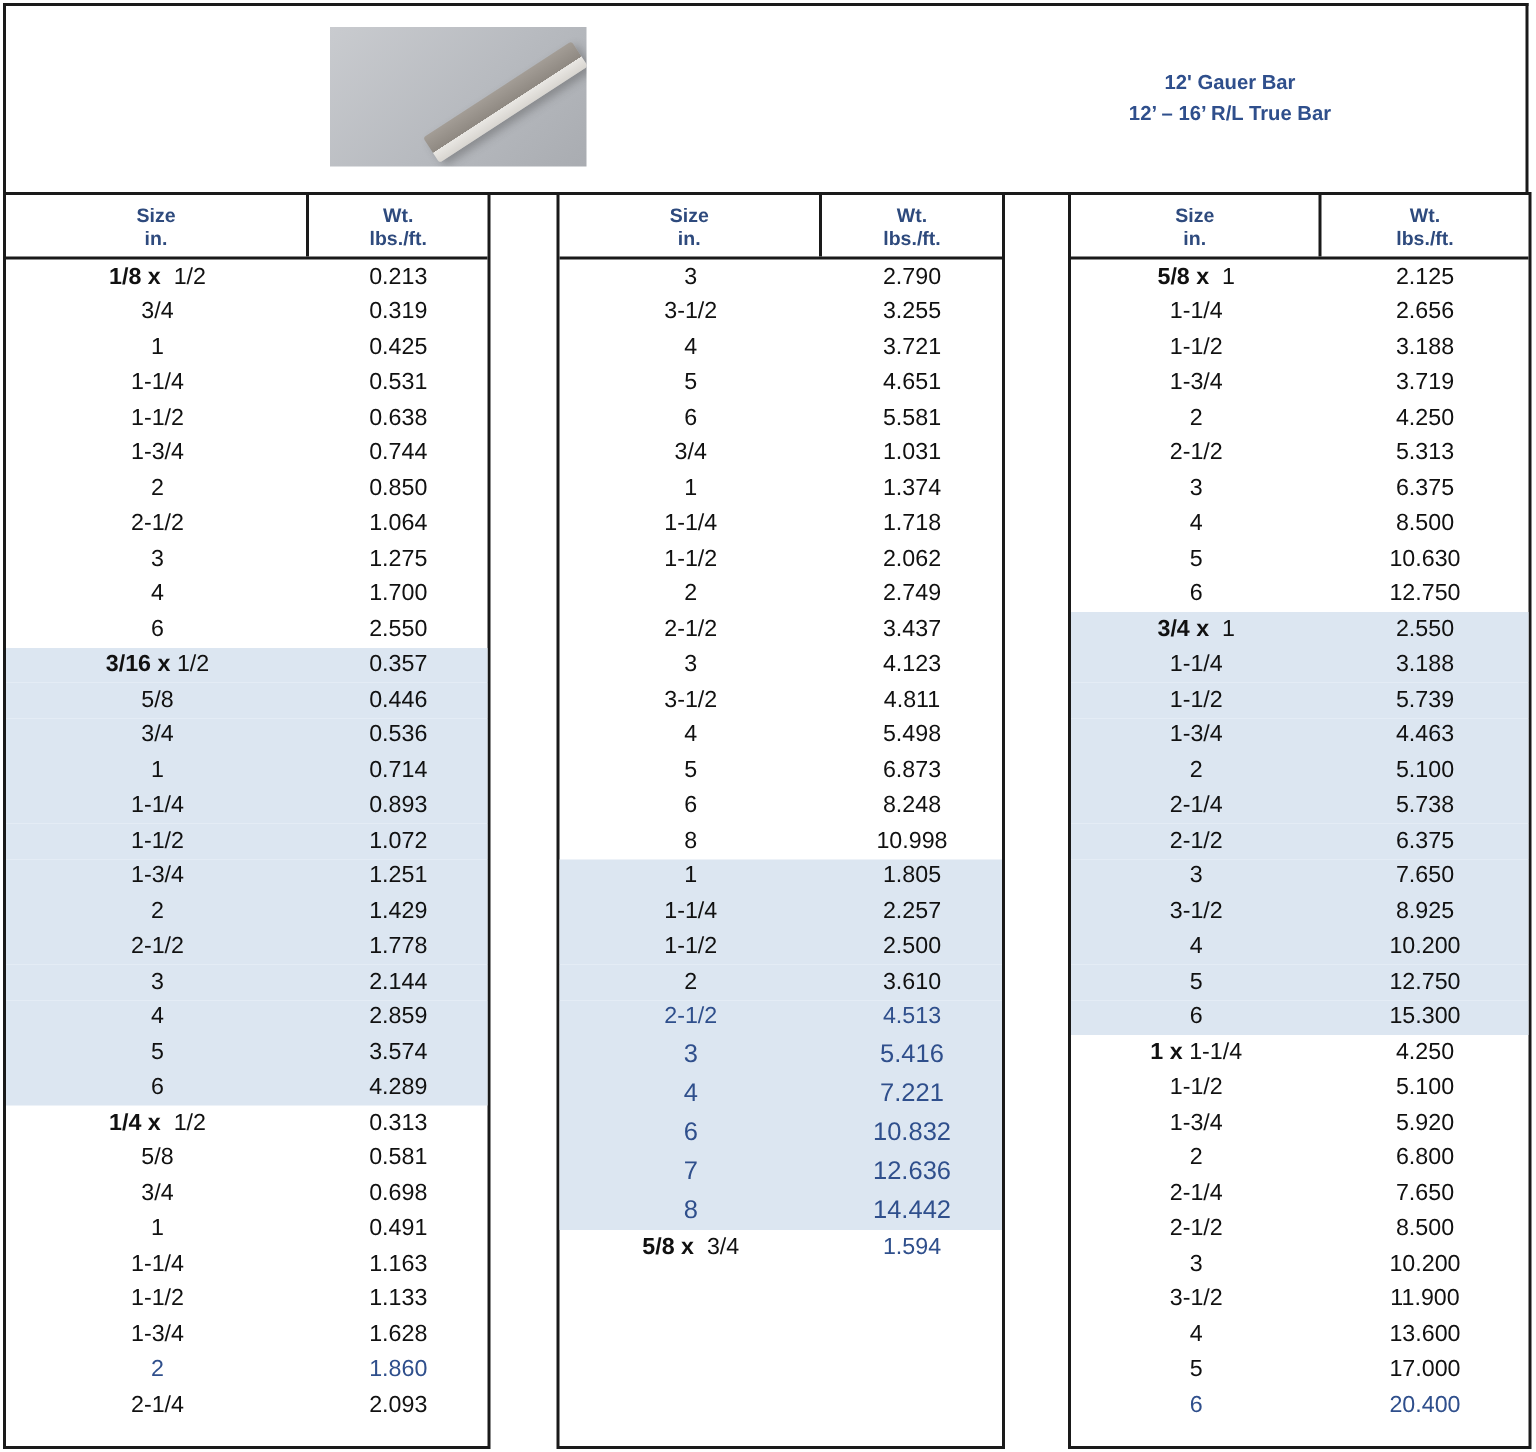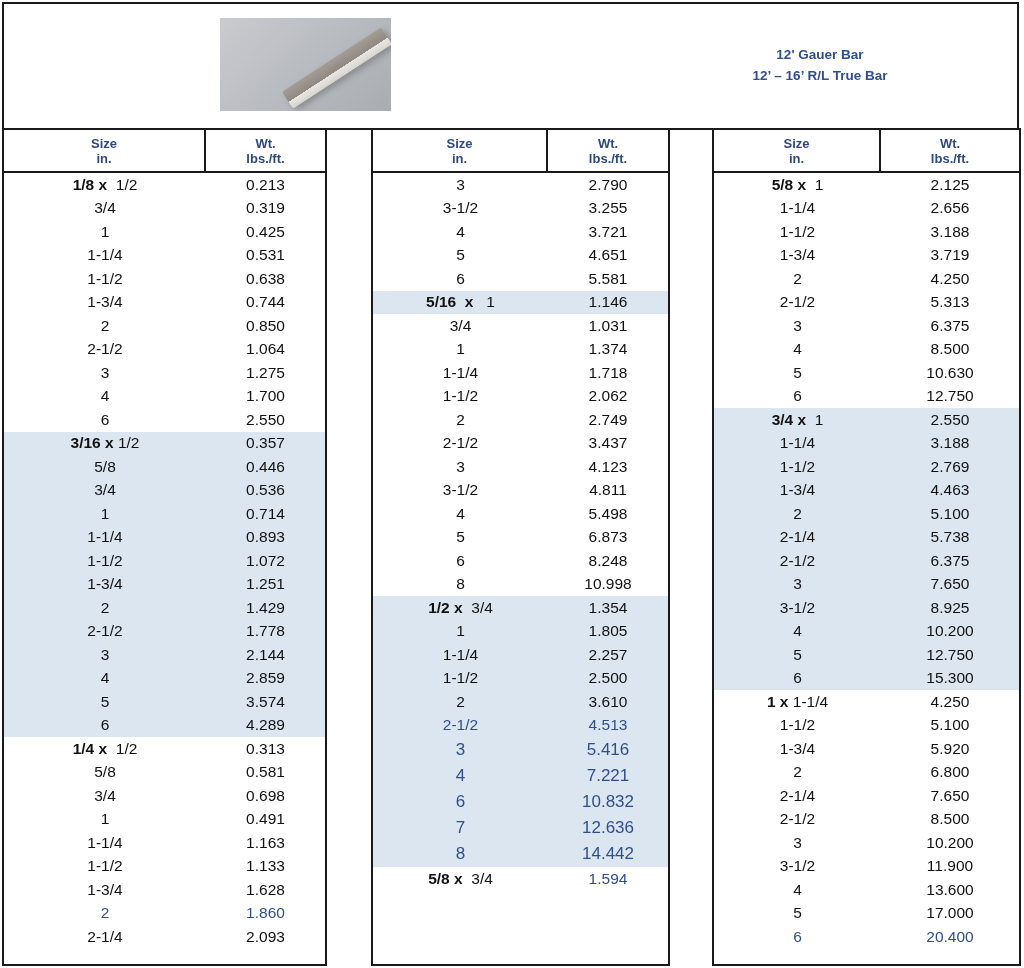--- a/index.html
+++ b/index.html
@@ -211,24 +211,20 @@
       <div class="c-wt" style="flex:1">3.721</div>
     </div>
     <div class="row">
       <div class="c-size" style="width:175px"><b></b><span>5</span></div>
       <div class="c-wt" style="flex:1">4.651</div>
     </div>
     <div class="row">
       <div class="c-size" style="width:175px"><b></b><span>6</span></div>
       <div class="c-wt" style="flex:1">5.581</div>
     </div>
-    <div class="row hl">
-      <div class="c-size" style="width:175px"><b>5/16  x</b><span>   1</span></div>
-      <div class="c-wt" style="flex:1">1.146</div>
-    </div>
     <div class="row">
       <div class="c-size" style="width:175px"><b></b><span>3/4</span></div>
       <div class="c-wt" style="flex:1">1.031</div>
     </div>
     <div class="row">
       <div class="c-size" style="width:175px"><b></b><span>1</span></div>
       <div class="c-wt" style="flex:1">1.374</div>
     </div>
     <div class="row">
       <div class="c-size" style="width:175px"><b></b><span>1-1/4</span></div>
@@ -262,24 +258,20 @@
       <div class="c-size" style="width:175px"><b></b><span>5</span></div>
       <div class="c-wt" style="flex:1">6.873</div>
     </div>
     <div class="row">
       <div class="c-size" style="width:175px"><b></b><span>6</span></div>
       <div class="c-wt" style="flex:1">8.248</div>
     </div>
     <div class="row">
       <div class="c-size" style="width:175px"><b></b><span>8</span></div>
       <div class="c-wt" style="flex:1">10.998</div>
-    </div>
-    <div class="row hl">
-      <div class="c-size" style="width:175px"><b>1/2 x</b><span>  3/4</span></div>
-      <div class="c-wt" style="flex:1">1.354</div>
     </div>
     <div class="row hl">
       <div class="c-size" style="width:175px"><b></b><span>1</span></div>
       <div class="c-wt" style="flex:1">1.805</div>
     </div>
     <div class="row hl">
       <div class="c-size" style="width:175px"><b></b><span>1-1/4</span></div>
       <div class="c-wt" style="flex:1">2.257</div>
     </div>
     <div class="row hl">
@@ -373,21 +365,21 @@
     <div class="row hl">
       <div class="c-size" style="width:167px"><b>3/4 x</b><span>  1</span></div>
       <div class="c-wt" style="flex:1">2.550</div>
     </div>
     <div class="row hl">
       <div class="c-size" style="width:167px"><b></b><span>1-1/4</span></div>
       <div class="c-wt" style="flex:1">3.188</div>
     </div>
     <div class="row hl">
       <div class="c-size" style="width:167px"><b></b><span>1-1/2</span></div>
-      <div class="c-wt" style="flex:1">2.769</div>
+      <div class="c-wt" style="flex:1">5.739</div>
     </div>
     <div class="row hl">
       <div class="c-size" style="width:167px"><b></b><span>1-3/4</span></div>
       <div class="c-wt" style="flex:1">4.463</div>
     </div>
     <div class="row hl">
       <div class="c-size" style="width:167px"><b></b><span>2</span></div>
       <div class="c-wt" style="flex:1">5.100</div>
     </div>
     <div class="row hl">

